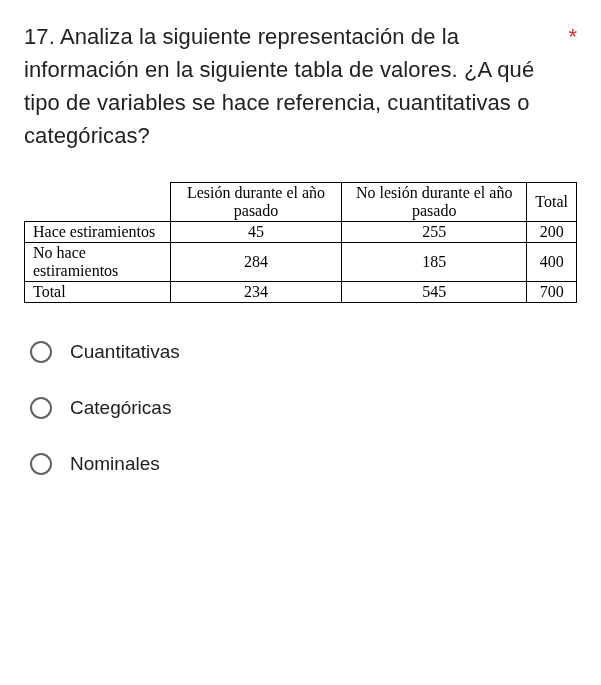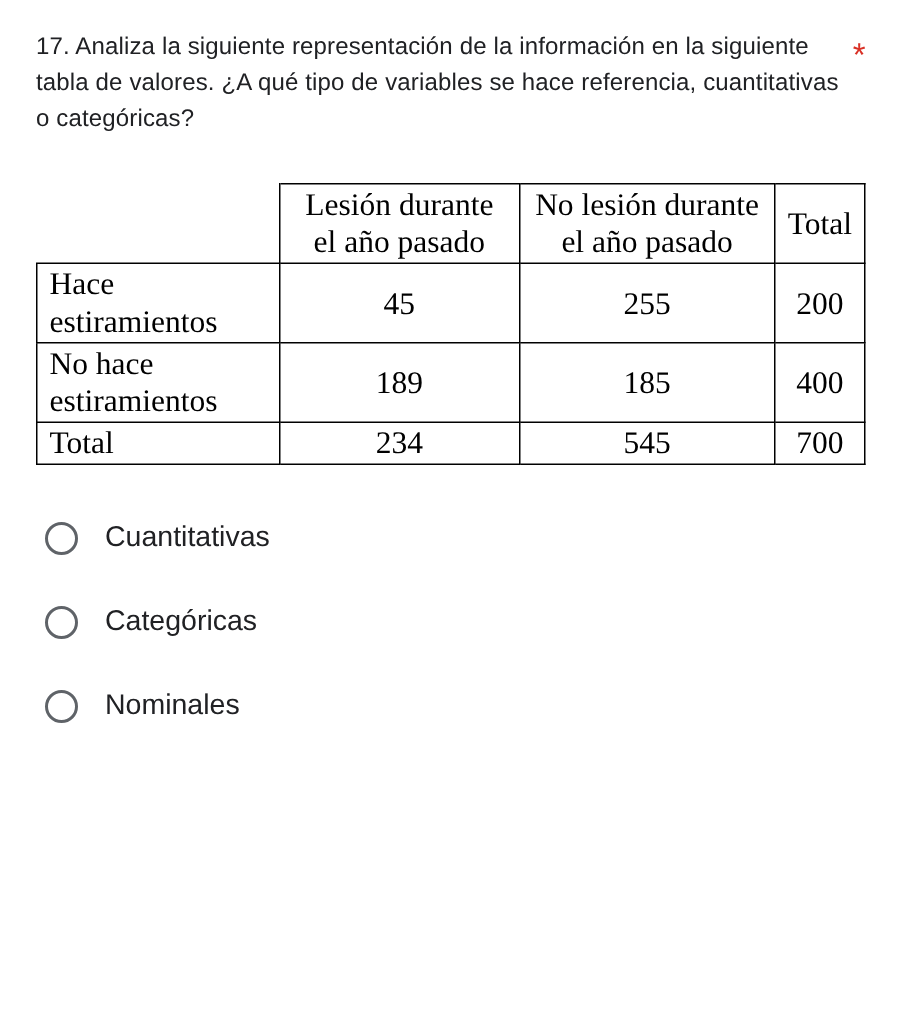--- a/index.html
+++ b/index.html
@@ -6,40 +6,40 @@
   body {
     width: 601px;
     height: 685px;
     font-family: Arial, Helvetica, sans-serif;
     background: #fff;
     padding: 20px 24px;
     color: #202124;
   }
   .question-row { display: flex; align-items: flex-start; }
   .question-text {
-    font-size: 16px;
+    font-size: 22px;
     line-height: 1.5;
     color: #202124;
     letter-spacing: 0.1px;
   }
   .required {
     color: #d93025;
     font-size: 22px;
     margin-left: 6px;
     line-height: 1.5;
   }
   .table-wrap {
     margin-top: 30px;
     margin-bottom: 26px;
   }
   table {
     border-collapse: collapse;
     width: 100%;
     font-family: "Times New Roman", Times, serif;
-    font-size: 21px;
+    font-size: 16px;
     color: #000;
   }
   th, td {
     border: 1px solid #000;
     padding: 1px 8px;
     text-align: center;
     vertical-align: middle;
     font-weight: normal;
   }
   td.rowlabel { text-align: left; }
@@ -86,21 +86,21 @@
       <th>Total</th>
     </tr>
     <tr>
       <td class="rowlabel">Hace estiramientos</td>
       <td>45</td>
       <td>255</td>
       <td>200</td>
     </tr>
     <tr>
       <td class="rowlabel">No hace estiramientos</td>
-      <td>189</td>
+      <td>284</td>
       <td>185</td>
       <td>400</td>
     </tr>
     <tr>
       <td class="rowlabel">Total</td>
       <td>234</td>
       <td>545</td>
       <td>700</td>
     </tr>
   </tbody>

